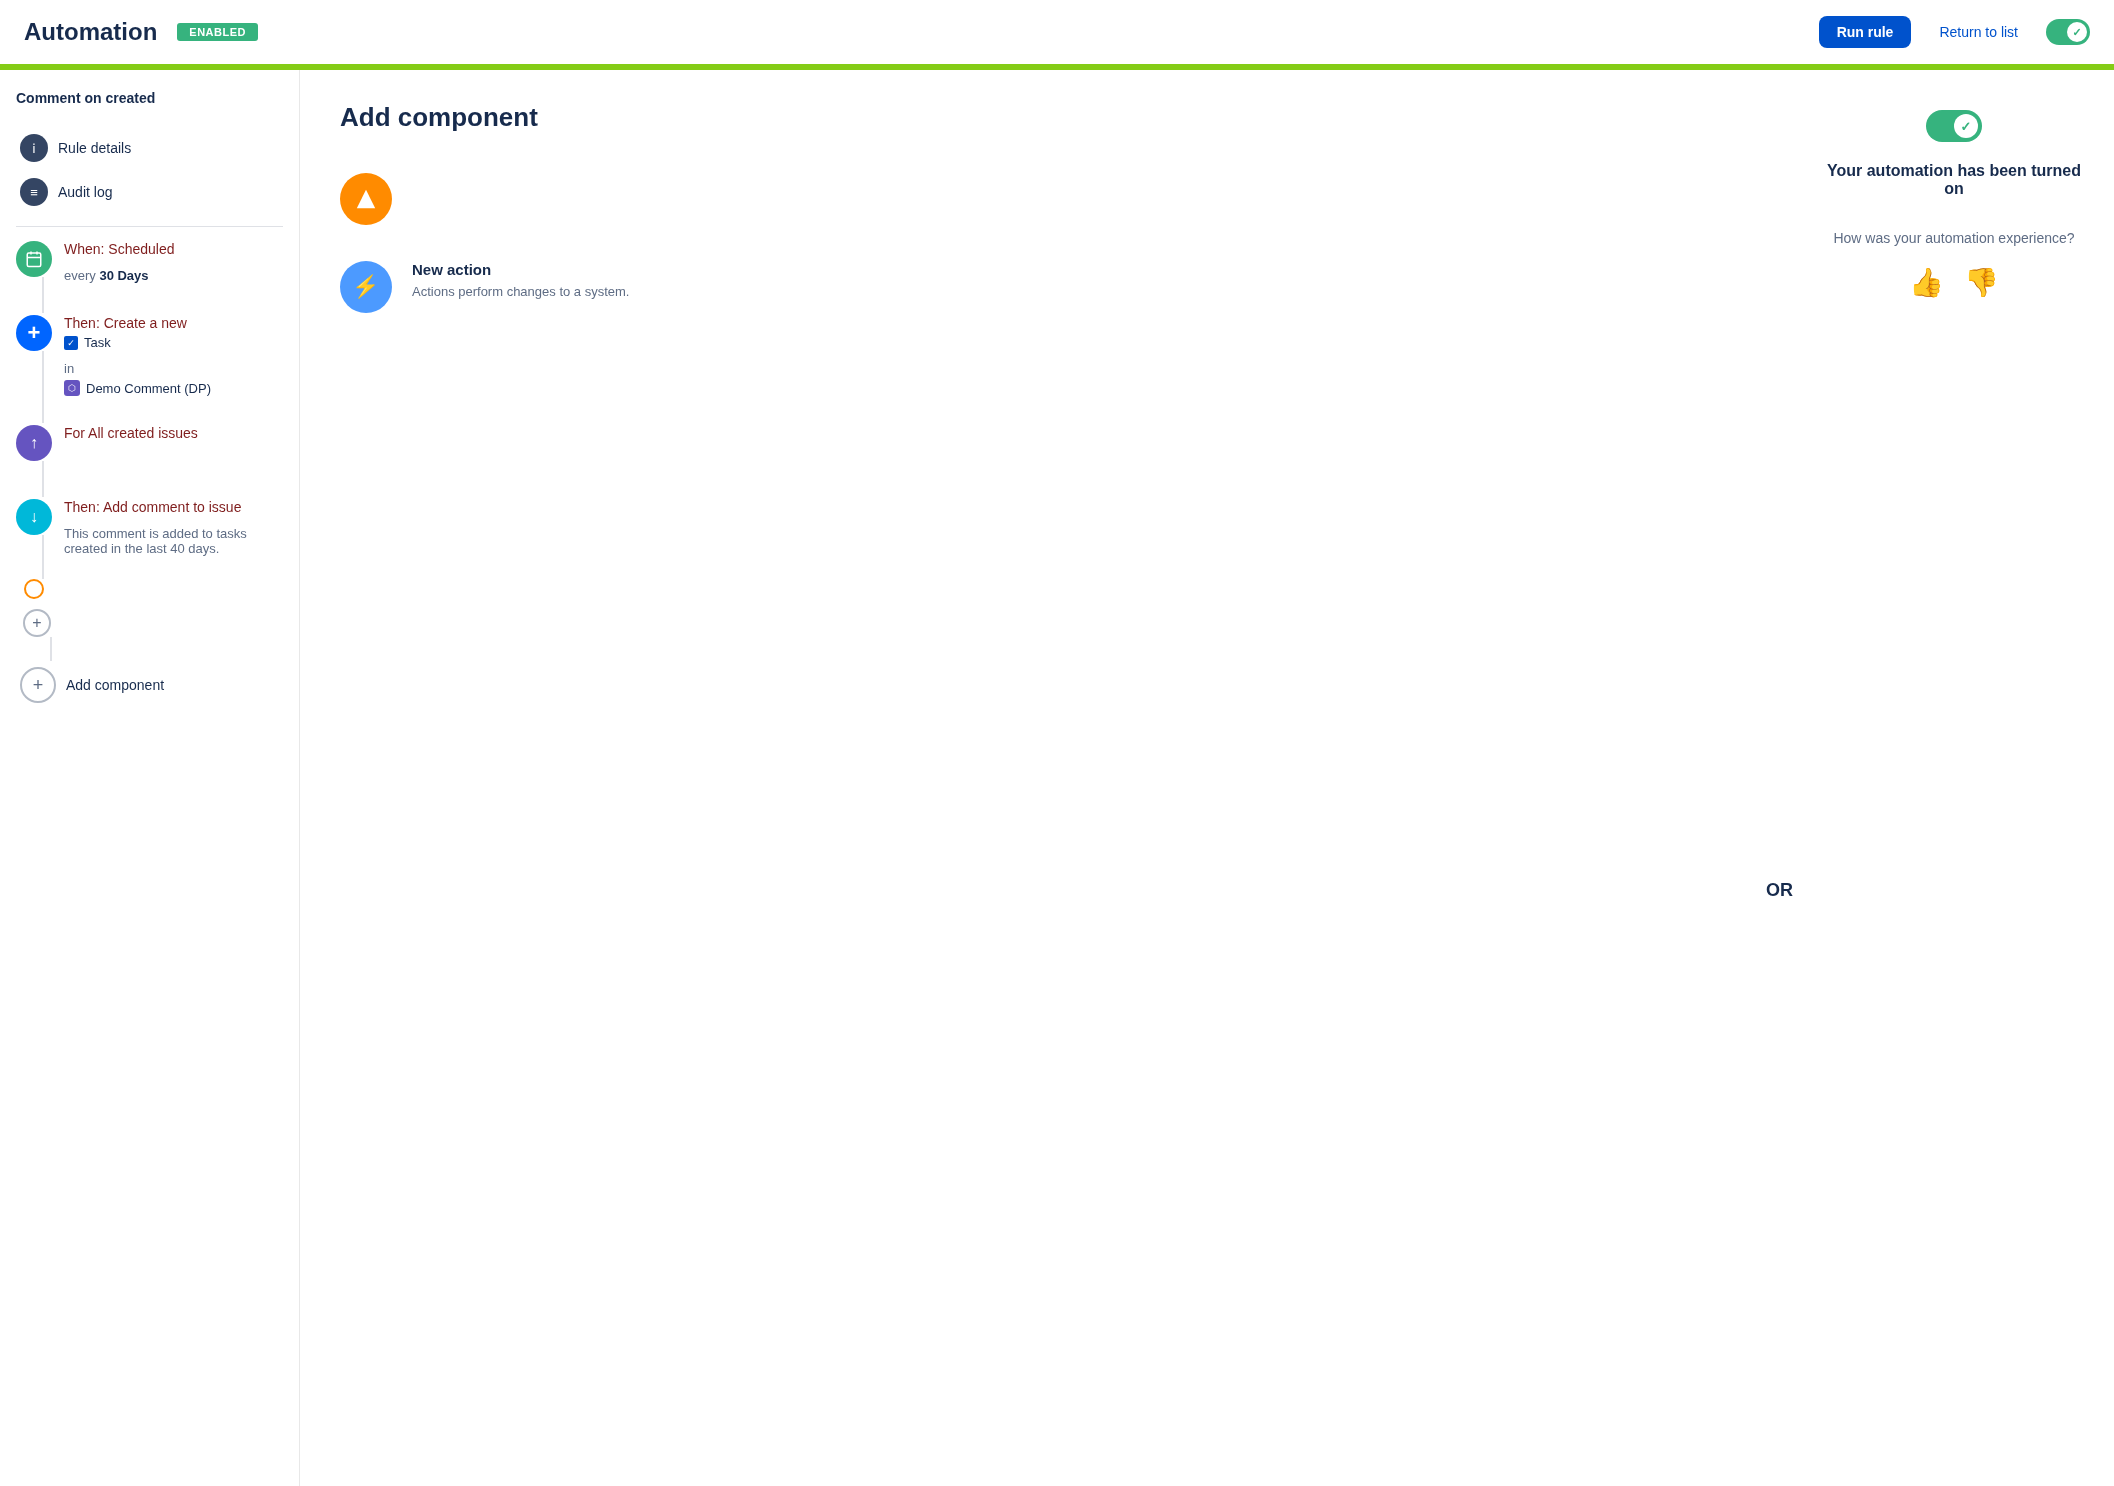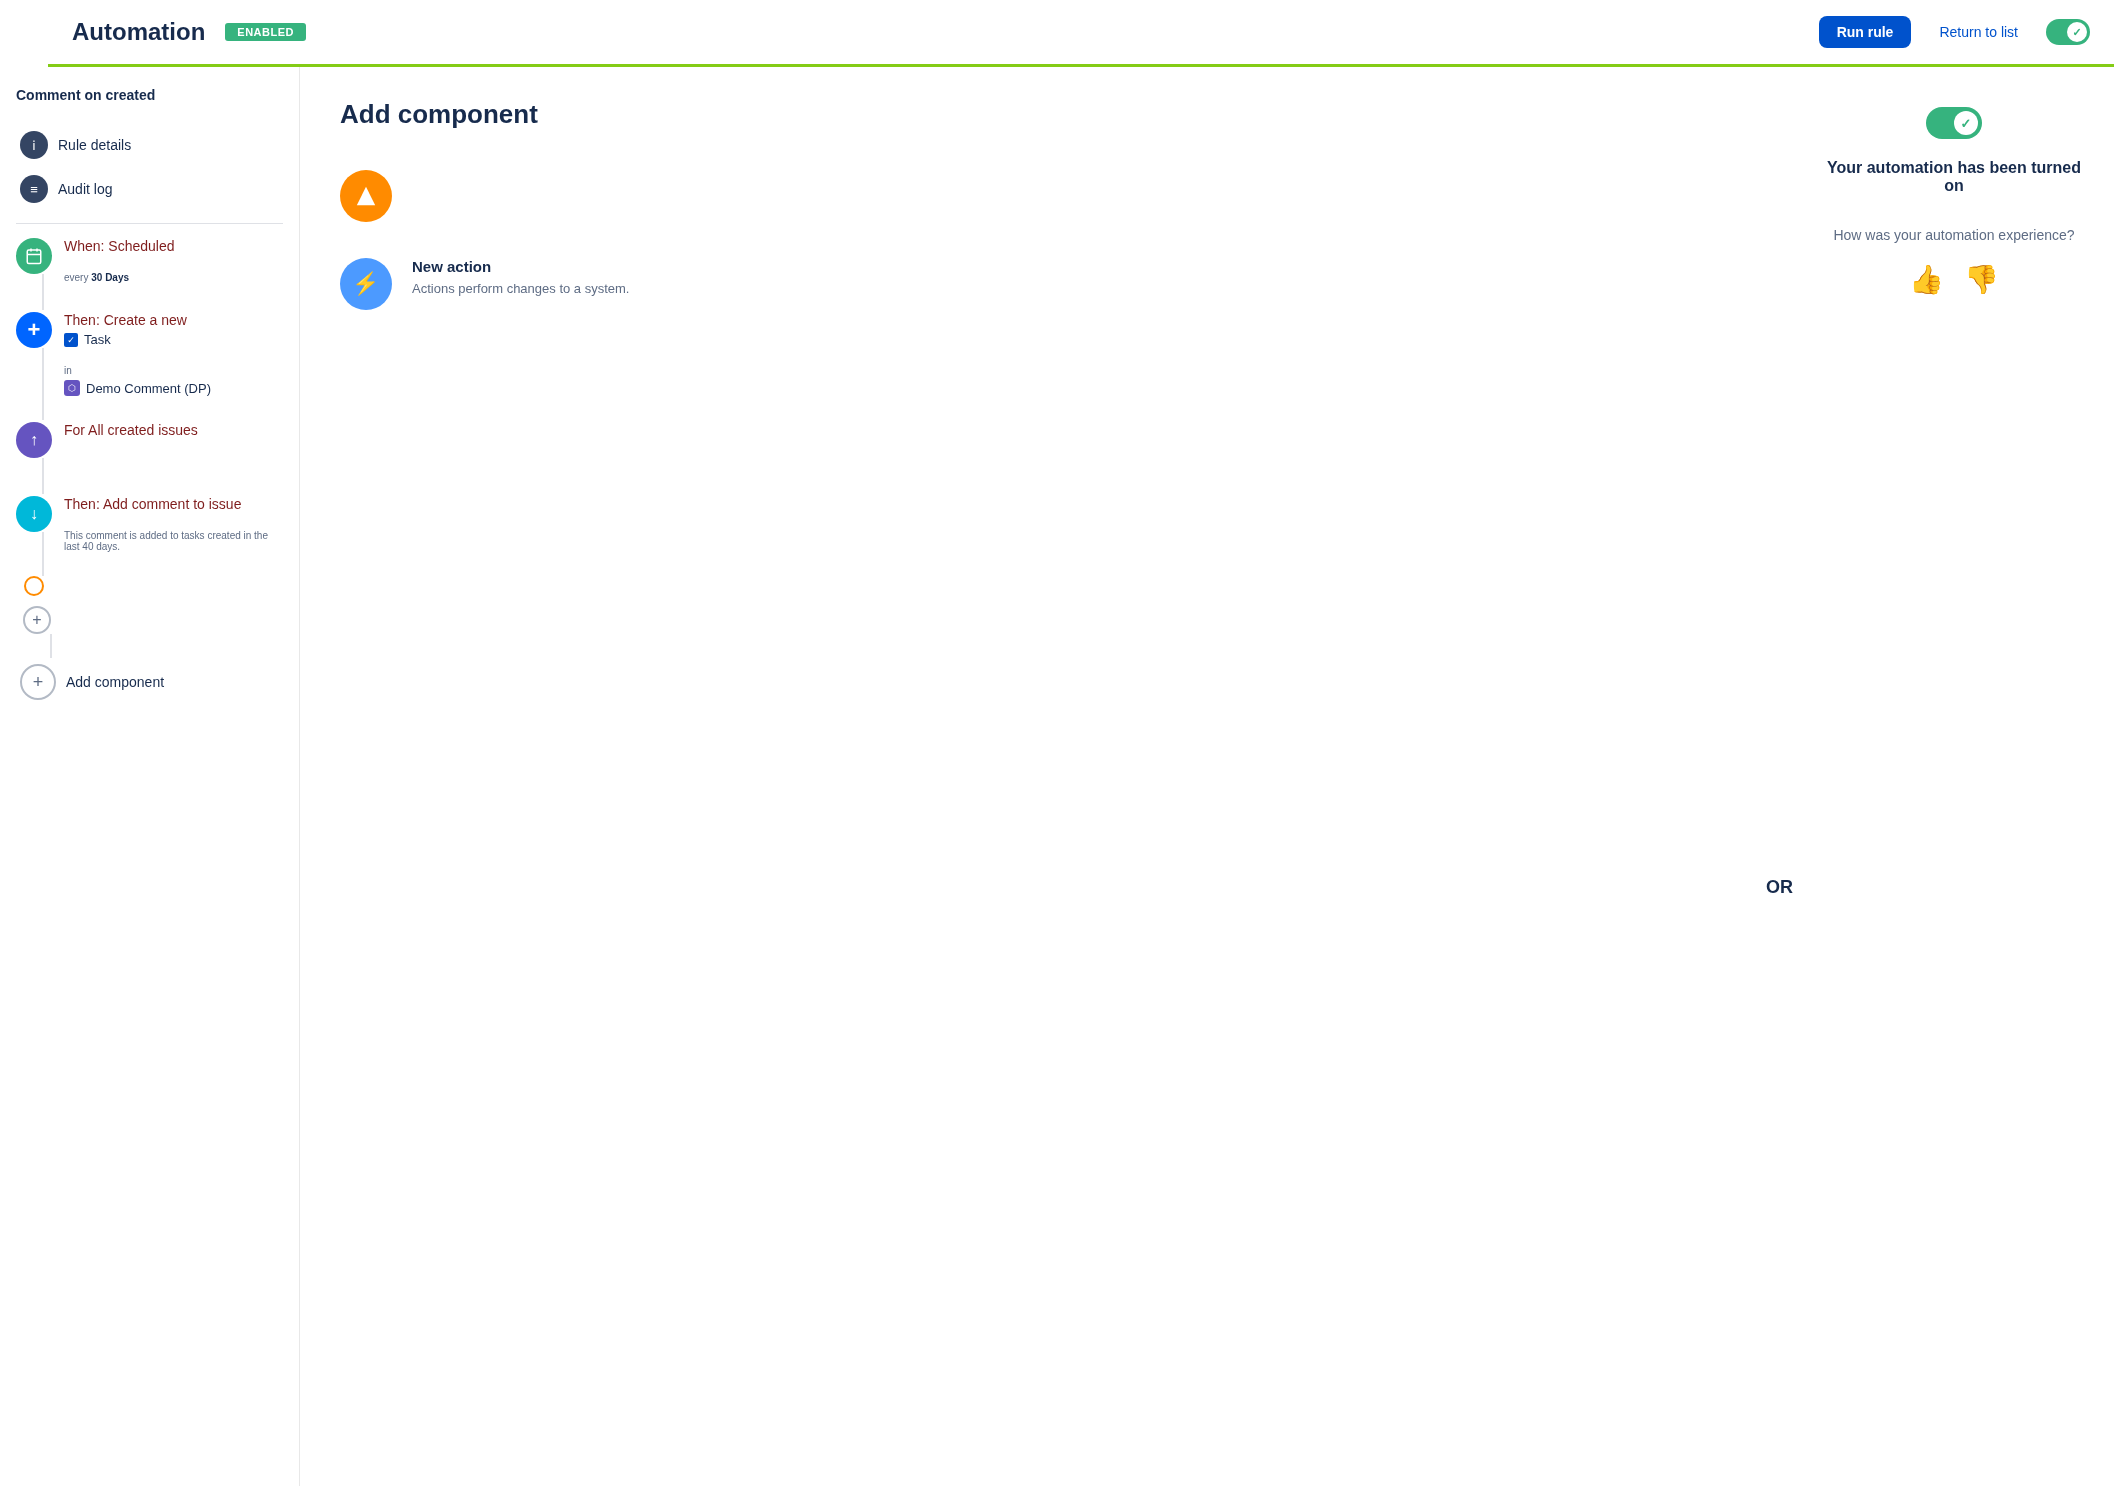--- a/index.html
+++ b/index.html
@@ -3,23 +3,22 @@
   <meta charset="utf-8">
   <style>
     * { box-sizing: border-box; margin: 0; padding: 0; }
     body { font-family: -apple-system, BlinkMacSystemFont, 'Segoe UI', sans-serif; background: #fff; color: #172b4d; font-size: 14px; }
 
     
     .header {
       display: flex;
       align-items: center;
       padding: 16px 24px;
-      border-bottom: 3px solid #84cc16;
+      border-bottom: 6px solid #84cc16;
       gap: 12px;
-      margin-left: 48px;
     }
     .header-title {
       font-size: 24px;
       font-weight: 700;
       color: #172b4d;
       margin-right: 8px;
     }
     .enabled-badge {
       background: #36b37e;
       color: #fff;
@@ -143,21 +142,21 @@
       flex-shrink: 0;
       margin-top: 2px;
     }
     .step-icon.green { background: #36b37e; }
     .step-icon.blue { background: #0065ff; }
     .step-icon.purple { background: #6554c0; }
     .step-icon.teal { background: #00b8d9; }
 
     .step-content { flex: 1; padding-top: 2px; }
     .step-title { font-size: 14px; color: #7f1d1d; font-weight: 500; }
-    .step-subtitle { font-size: 10px; color: #5e6c84; margin-top: 18px; }
+    .step-subtitle { font-size: 13px; color: #5e6c84; margin-top: 11px; }
     .step-subtitle strong { font-weight: 700; color: #172b4d; }
 
     .connector-line {
       width: 2px;
       background: #dfe1e6;
       margin-left: 17px;
     }
 
     .task-detail {
       display: flex;

